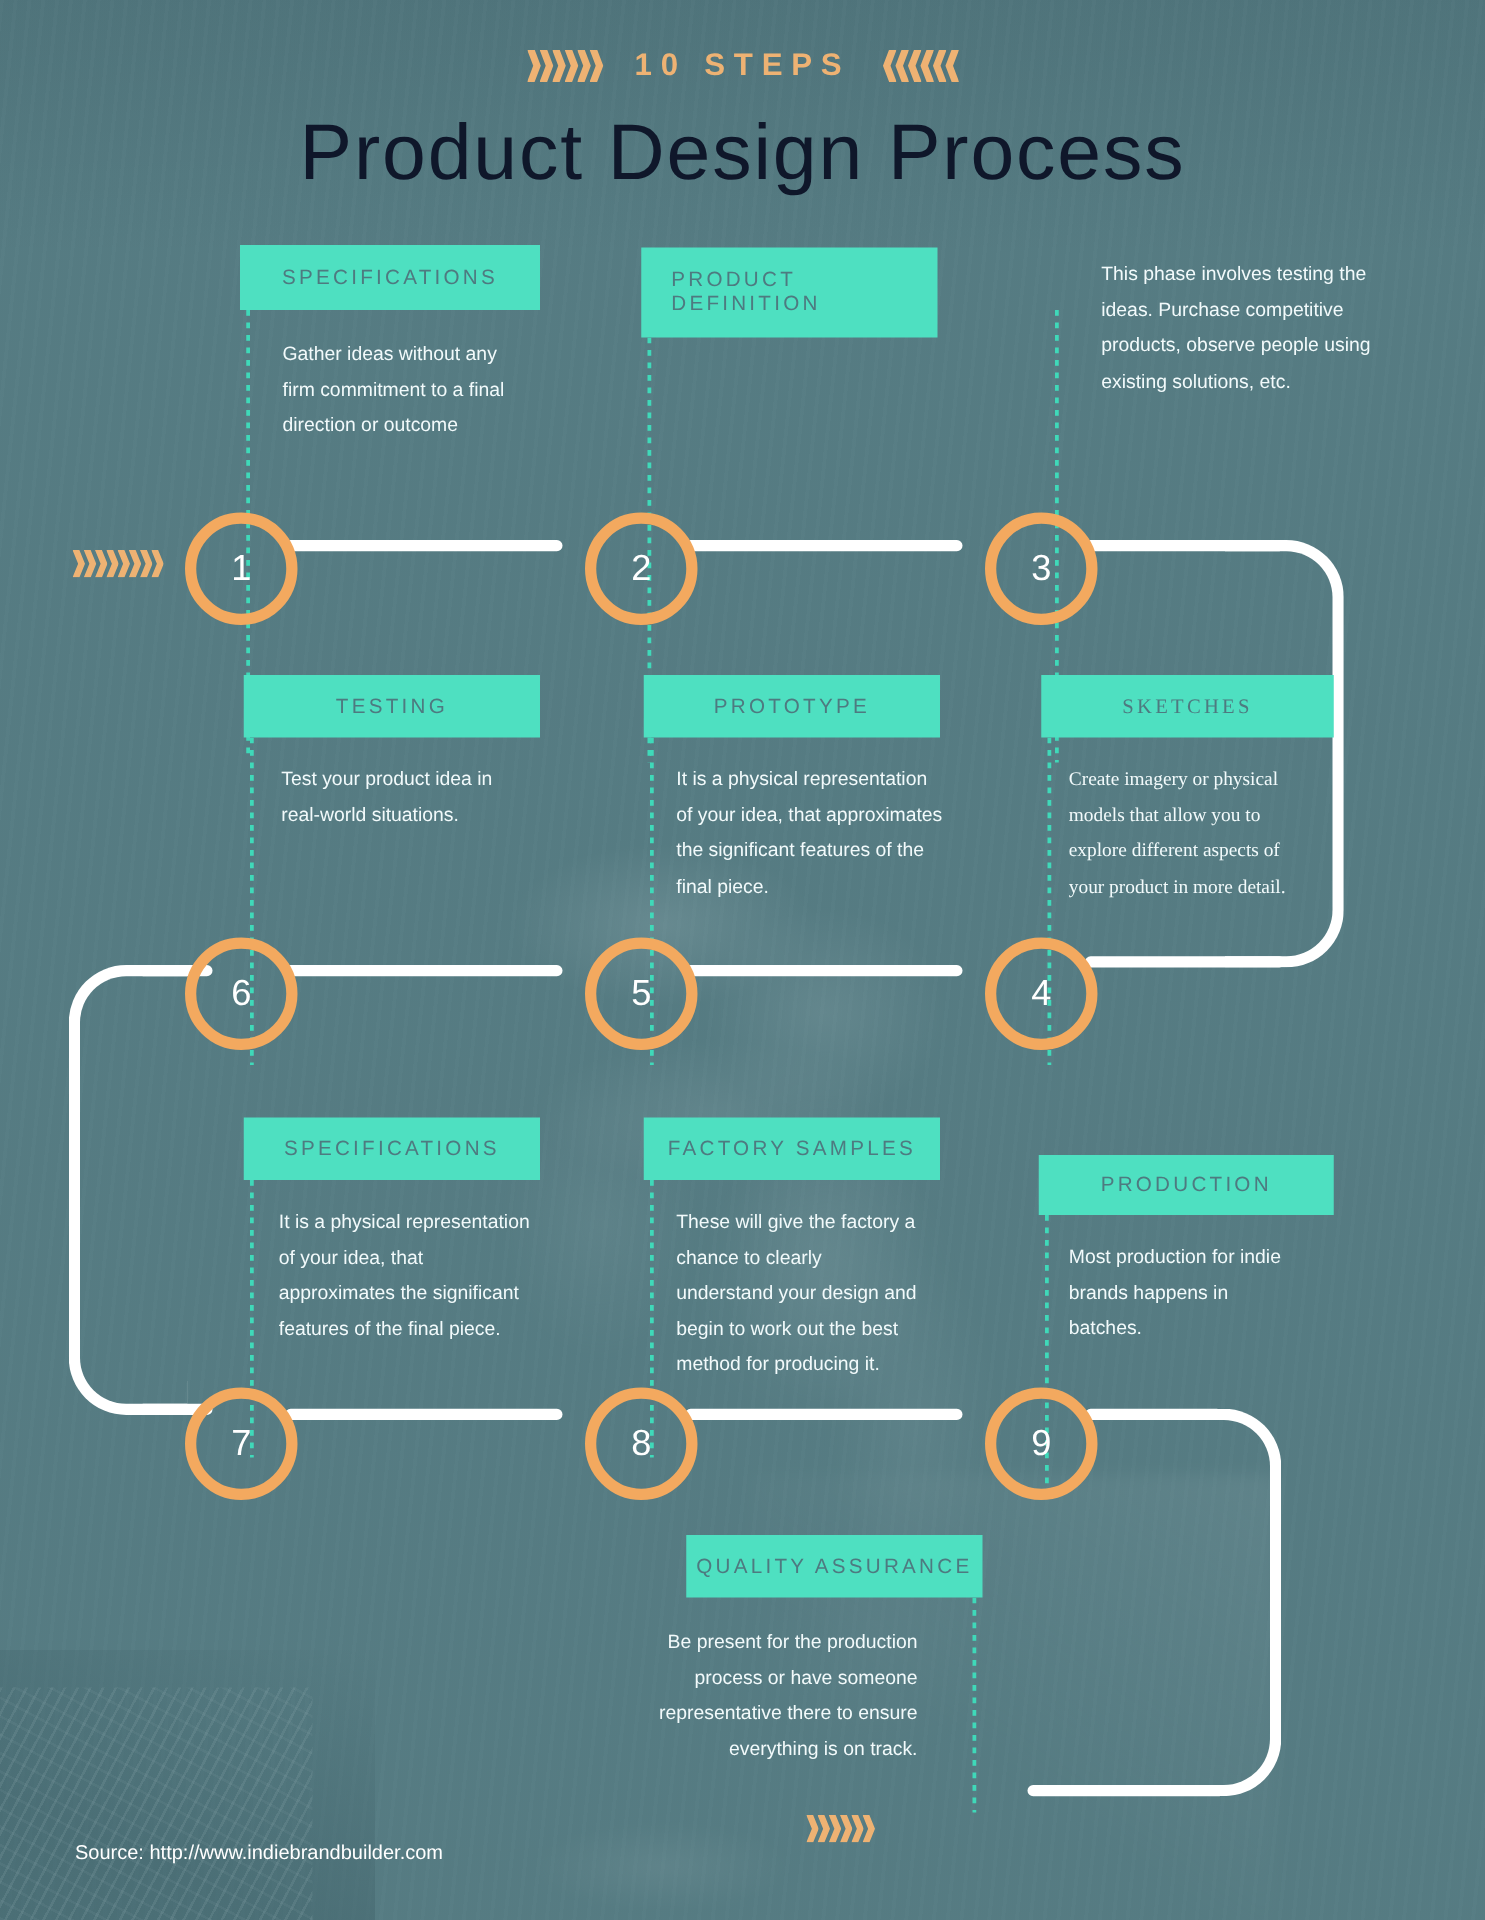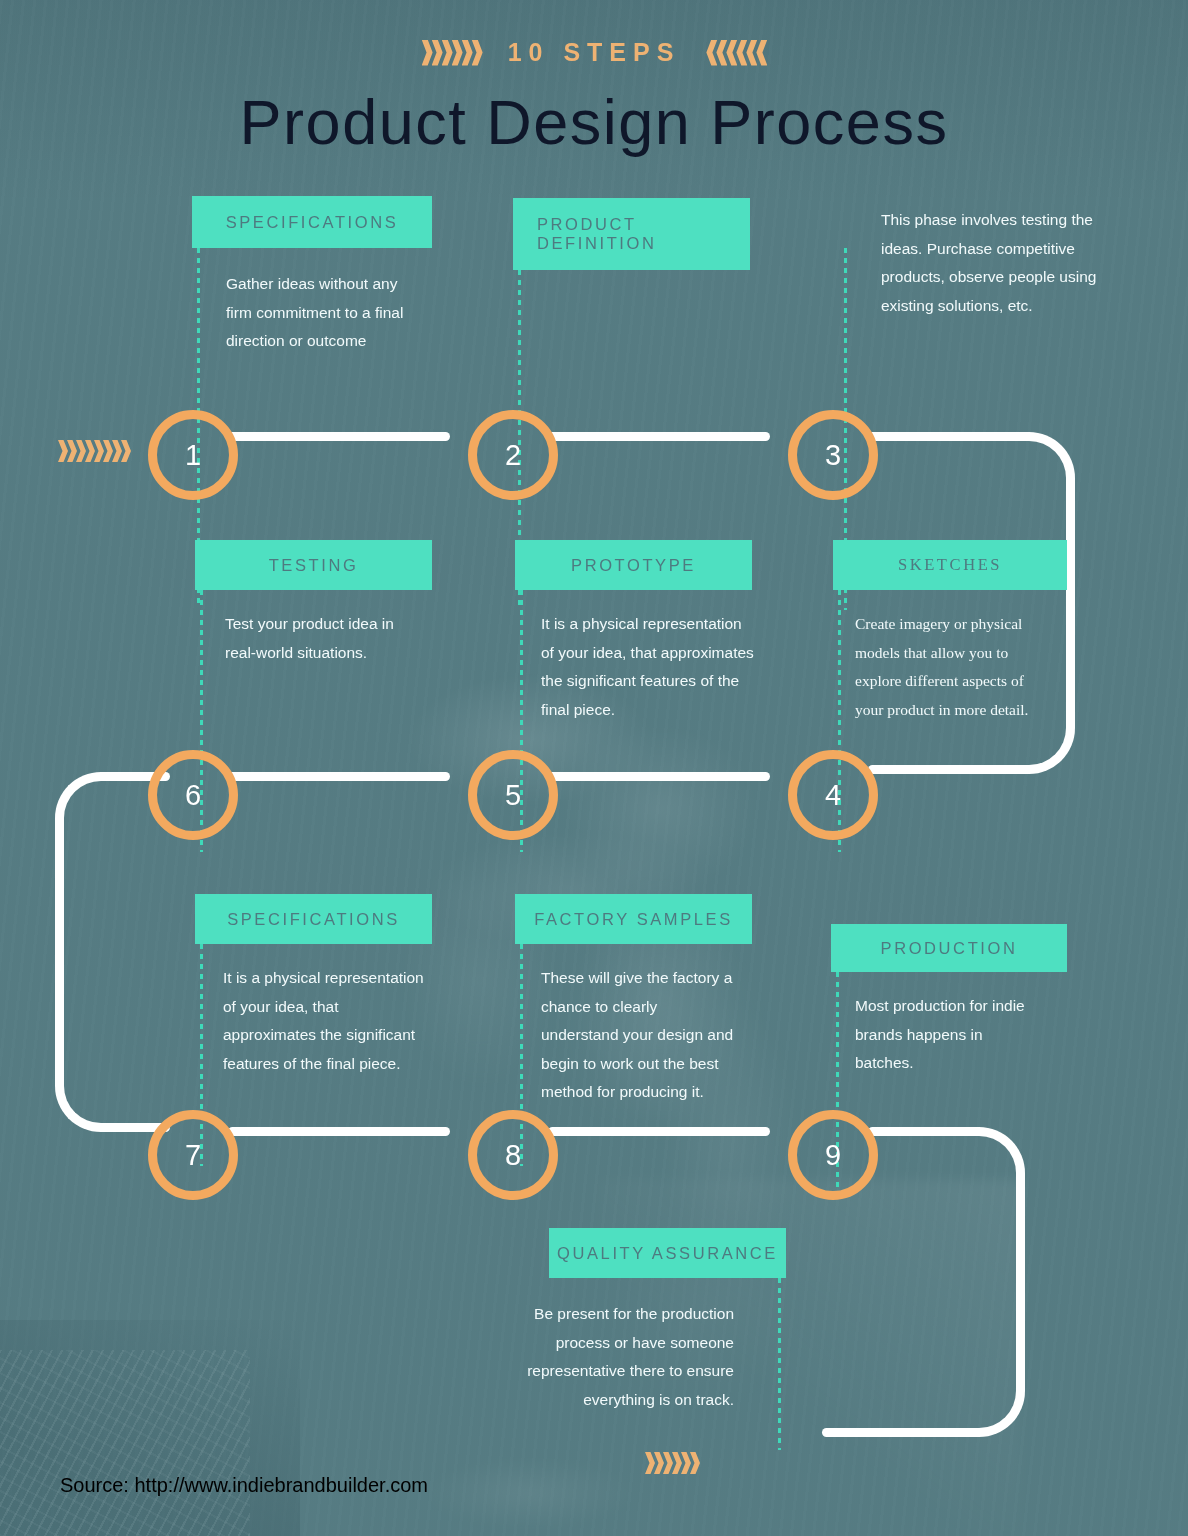--- a/index.html
+++ b/index.html
@@ -139,21 +139,21 @@
     border-right: none;
     border-top-left-radius: 46px; border-bottom-left-radius: 46px;
   }
 
   
   .arrow-deco { position: absolute; display: flex; align-items: center; z-index: 5; }
   .arrow-deco .chev { height: 22px; width: 10px; }
 
   .source {
     position: absolute; left: 60px; top: 1474px;
-    color: #000000; font-size: 20px;
+    color: #ffffff; font-size: 16px;
   }
 </style>
 </head>
 <body>
 
 <div id="canvas">
 
   <div class="bg-layer bg-topdark"></div>
   <div class="bg-layer bg-stripes"></div>
   <div class="bg-layer bg-shoe"></div>

